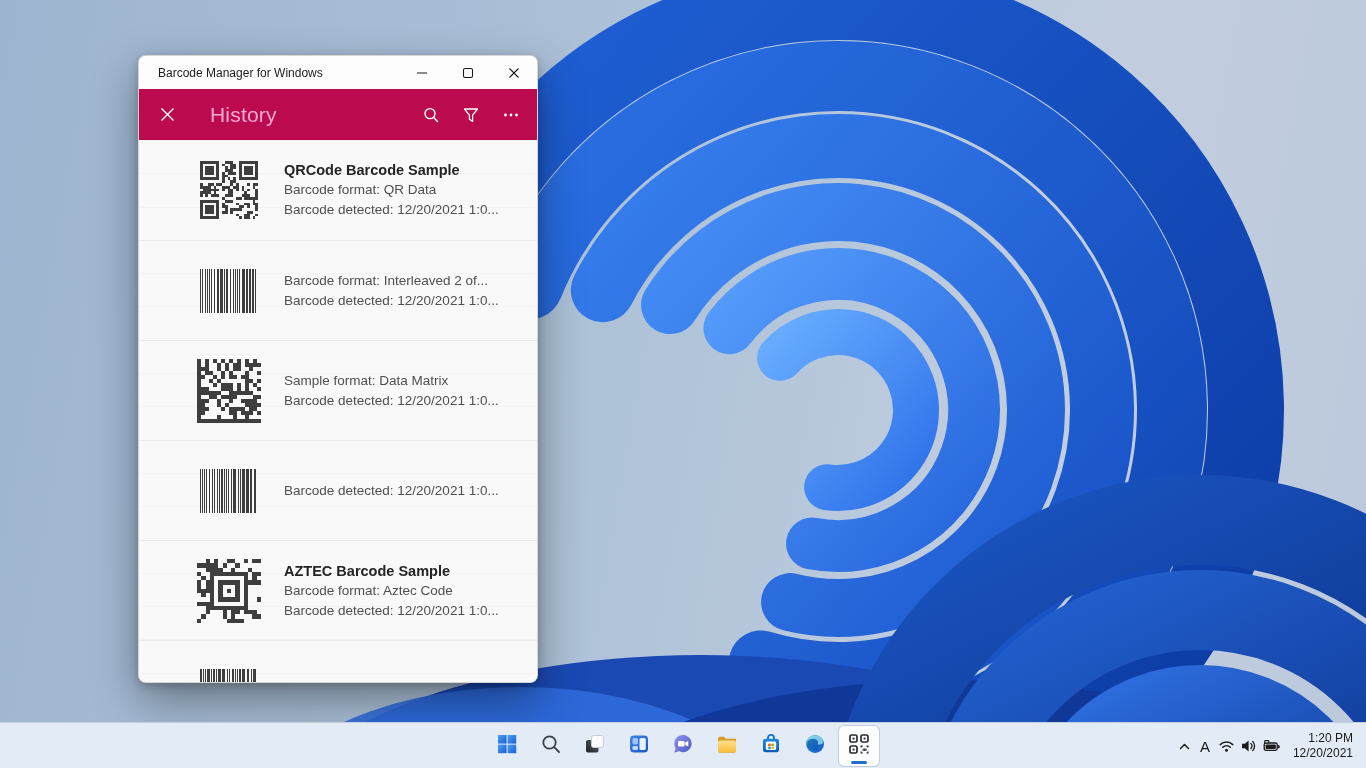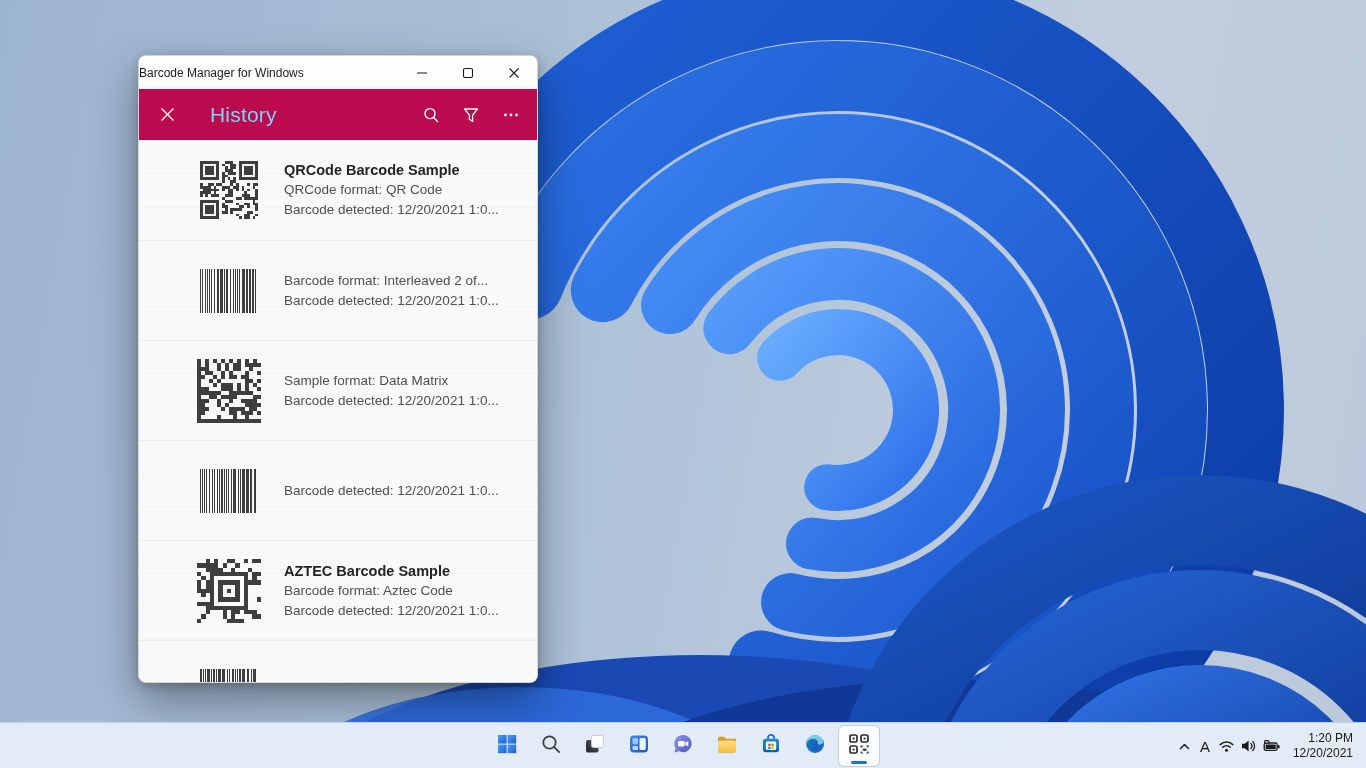--- a/index.html
+++ b/index.html
@@ -11,25 +11,25 @@
     background: linear-gradient(100deg,#9DB4D0 0%,#AEC2D8 45%,#C2CEDF 75%,#BCC9DC 100%); }
   .wallpaper { position:absolute; inset:0; }
 
   
   .window { position:absolute; left:138px; top:55px; width:400px; height:628px;
     border-radius:8px; overflow:hidden; background:#F9F9F9;
     border:1px solid rgba(0,0,0,.14);
     box-shadow:0 18px 46px rgba(0,0,0,.38), 0 3px 10px rgba(0,0,0,.20); }
 
   .titlebar { height:33px; background:#FDFDFD; display:flex; align-items:center; }
-  .titlebar-title { padding-left:0; font-size:12px; color:#1B1B1B; }
+  .titlebar-title { padding-left:19px; font-size:12px; color:#1B1B1B; }
   .caption-buttons { margin-left:auto; display:flex; height:100%; }
   .caption-btn { width:46px; height:100%; display:flex; align-items:center; justify-content:center; }
 
-  .app-header { height:51px; background:var(--accent,#BC0A4E); display:flex; align-items:center; color:#7dd3fc;justify-content:center; }
+  .app-header { height:51px; background:var(--accent,#BC0A4E); display:flex; align-items:center; color:#f9a8d4;justify-content:center; }
   .header-close { width:40px; height:40px; margin-left:8px; display:flex; align-items:center; justify-content:center; }
   .header-title { margin-left:23px; font-size:21px; font-weight:400; letter-spacing:.2px; }
   .header-actions { margin-left:auto; display:flex; padding-right:6px; }
   .header-action { width:40px; height:40px; display:flex; align-items:center; justify-content:center; }
 
   .history-list { height:673px; overflow:hidden; background:#F9F9F9;
     background-image:repeating-linear-gradient(to bottom, rgba(0,0,0,.025) 0 1px, transparent 1px 33.3px); }
   .history-item { height:100px; display:flex; align-items:center; background:transparent; }
   .history-item + .history-item { border-top:1px solid #ECECEC; }
   .thumb { width:64px; height:64px; margin-left:58px; flex:none; }
@@ -296,21 +296,21 @@
               <rect x="14" y="0" width="7" height="7" fill="#3E3E3E"></rect>
               <rect x="15" y="1" width="5" height="5" fill="#F9F9F9"></rect>
               <rect x="16" y="2" width="3" height="3" fill="#3E3E3E"></rect>
               <rect x="0" y="14" width="7" height="7" fill="#3E3E3E"></rect>
               <rect x="1" y="15" width="5" height="5" fill="#F9F9F9"></rect>
               <rect x="2" y="16" width="3" height="3" fill="#3E3E3E"></rect>
             </svg>
           </div>
     <div class="item-text">
       <div class="item-title">QRCode Barcode Sample</div>
-      <div class="item-line">QRCode format: QR Code</div>
+      <div class="item-line">Barcode format: QR Data</div>
       <div class="item-line">Barcode detected: 12/20/2021 1:0...</div>
     </div>
   </div>
         <div class="history-item">
     <div class="thumb">
             <svg viewBox="0 0 64 64" shape-rendering="crispEdges" xmlns="http://www.w3.org/2000/svg">
               <rect x="3" y="10" width="1" height="44" fill="#3E3E3E"></rect>
               <rect x="5" y="10" width="1" height="44" fill="#3E3E3E"></rect>
               <rect x="8" y="10" width="1" height="44" fill="#3E3E3E"></rect>
               <rect x="10" y="10" width="1" height="44" fill="#3E3E3E"></rect>

